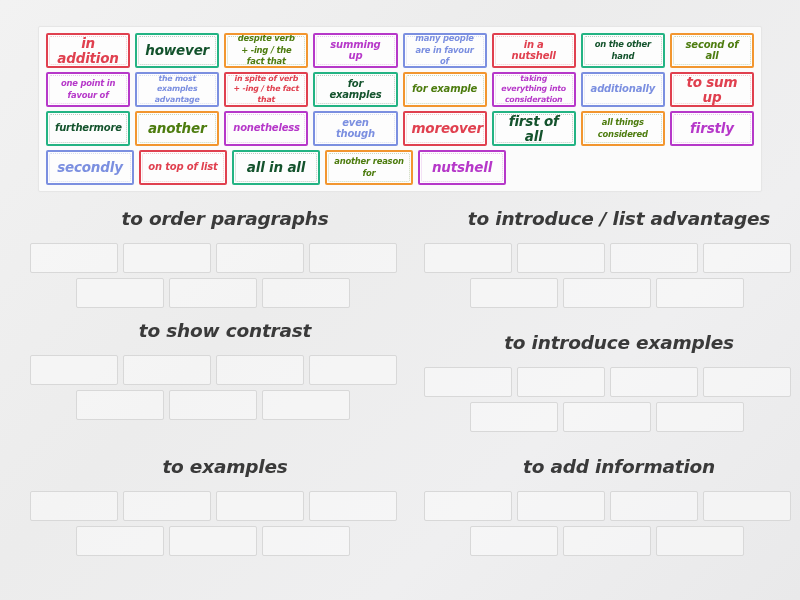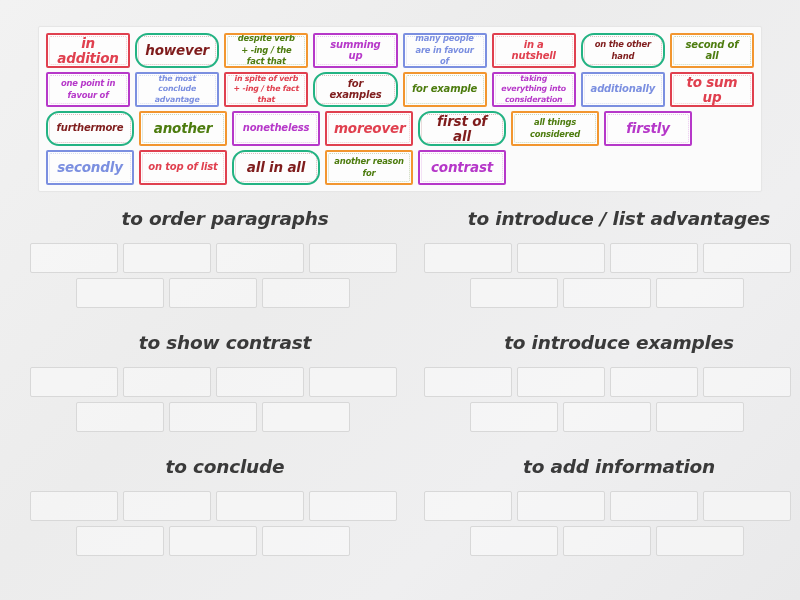--- a/index.html
+++ b/index.html
@@ -72,21 +72,21 @@
     position: absolute;
     left: 1px; right: 1px; top: 1px; bottom: 1px;
     border: 1px dotted currentColor;
     opacity: 0.28;
     border-radius: 2px;
     pointer-events: none;
   }
 
   
   .c-red    { border-color: #e0404f; color: #e0404f; }
-  .c-green  { border-color: #23b383; color: #7f1d1d; border-radius: 13px; }
+  .c-green  { border-color: #23b383; color: #14532d; }
   .c-orange { border-color: #f2962f; color: #4d7c0f; }
   .c-purple { border-color: #b638c9; color: #b638c9; }
   .c-blue   { border-color: #7b8fe0; color: #7b8fe0; }
 
   
   #groups {
     position: absolute;
     left: 0; top: 200px;
     width: 800px; height: 400px; margin-left: 16px;
   }
@@ -116,21 +116,21 @@
     background: rgba(252,252,252,0.55);
     border: 1px solid #d8d8d8;
     border-radius: 2px;
     cursor: pointer;
   }
 
   
   #grp-0 { left: 14px;  top: 8px;   }
   #grp-1 { left: 408px; top: 8px;   }
   #grp-2 { left: 14px;  top = 0;    }
-  #grp-2 { left: 14px;  top: 132px; }
+  #grp-2 { left: 14px;  top: 120px; }
   #grp-3 { left: 408px; top: 132px; }
   #grp-4 { left: 14px;  top: 256px; }
   #grp-5 { left: 408px; top: 256px; }
 </style>
 </head>
 <body>
 
 <div id="word-bank">
     <div class="bank-row">
       <div class="card c-red sz-lg">
@@ -156,21 +156,21 @@
       </div>
       <div class="card c-orange sz-md">
         <span class="txt">second of all</span>
       </div>
     </div>
     <div class="bank-row">
       <div class="card c-purple sz-sm">
         <span class="txt">one point in favour of</span>
       </div>
       <div class="card c-blue sz-xs">
-        <span class="txt">the most conclude advantage</span>
+        <span class="txt">the most examples advantage</span>
       </div>
       <div class="card c-red sz-xs">
         <span class="txt">in spite of verb + -ing / the fact that</span>
       </div>
       <div class="card c-green sz-md">
         <span class="txt">for examples</span>
       </div>
       <div class="card c-orange sz-md">
         <span class="txt">for example</span>
       </div>
@@ -187,20 +187,23 @@
     <div class="bank-row">
       <div class="card c-green sz-md">
         <span class="txt">furthermore</span>
       </div>
       <div class="card c-orange sz-lg">
         <span class="txt">another</span>
       </div>
       <div class="card c-purple sz-md">
         <span class="txt">nonetheless</span>
       </div>
+      <div class="card c-blue sz-md">
+        <span class="txt">even though</span>
+      </div>
       <div class="card c-red sz-lg">
         <span class="txt">moreover</span>
       </div>
       <div class="card c-green sz-lg">
         <span class="txt">first of all</span>
       </div>
       <div class="card c-orange sz-sm">
         <span class="txt">all things considered</span>
       </div>
       <div class="card c-purple sz-lg">
@@ -214,21 +217,21 @@
       <div class="card c-red sz-md">
         <span class="txt">on top of list</span>
       </div>
       <div class="card c-green sz-lg">
         <span class="txt">all in all</span>
       </div>
       <div class="card c-orange sz-sm">
         <span class="txt">another reason for</span>
       </div>
       <div class="card c-purple sz-lg">
-        <span class="txt">contrast</span>
+        <span class="txt">nutshell</span>
       </div>
     </div>
   </div>
 
 <div id="groups">
     <div class="grp" id="grp-0">
       <div class="grp-title">to order paragraphs</div>
       <div class="slot-row">
         <div class="slot"></div>
         <div class="slot"></div>
@@ -277,21 +280,21 @@
         <div class="slot"></div>
         <div class="slot"></div>
       </div>
       <div class="slot-row indent">
         <div class="slot"></div>
         <div class="slot"></div>
         <div class="slot"></div>
       </div>
     </div>
     <div class="grp" id="grp-4">
-      <div class="grp-title">to conclude</div>
+      <div class="grp-title">to examples</div>
       <div class="slot-row">
         <div class="slot"></div>
         <div class="slot"></div>
         <div class="slot"></div>
         <div class="slot"></div>
       </div>
       <div class="slot-row indent">
         <div class="slot"></div>
         <div class="slot"></div>
         <div class="slot"></div>

